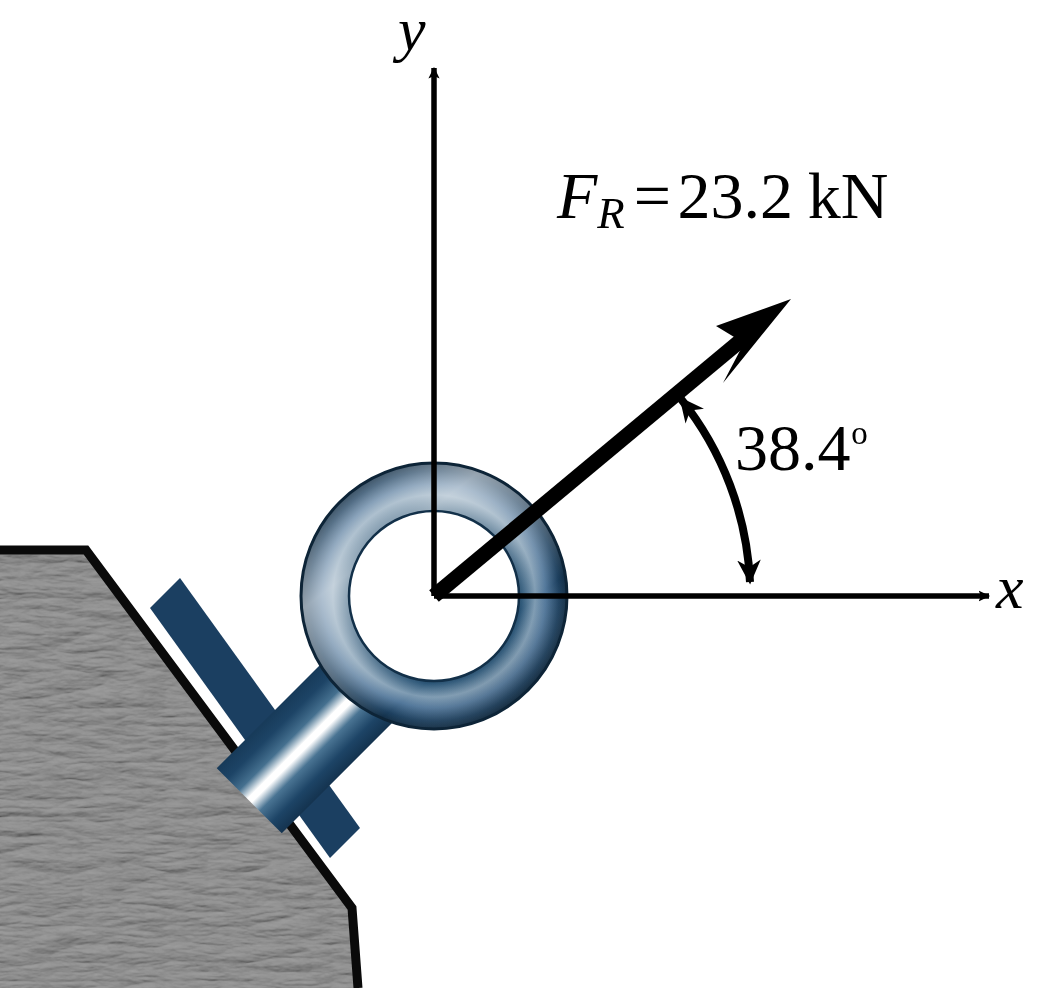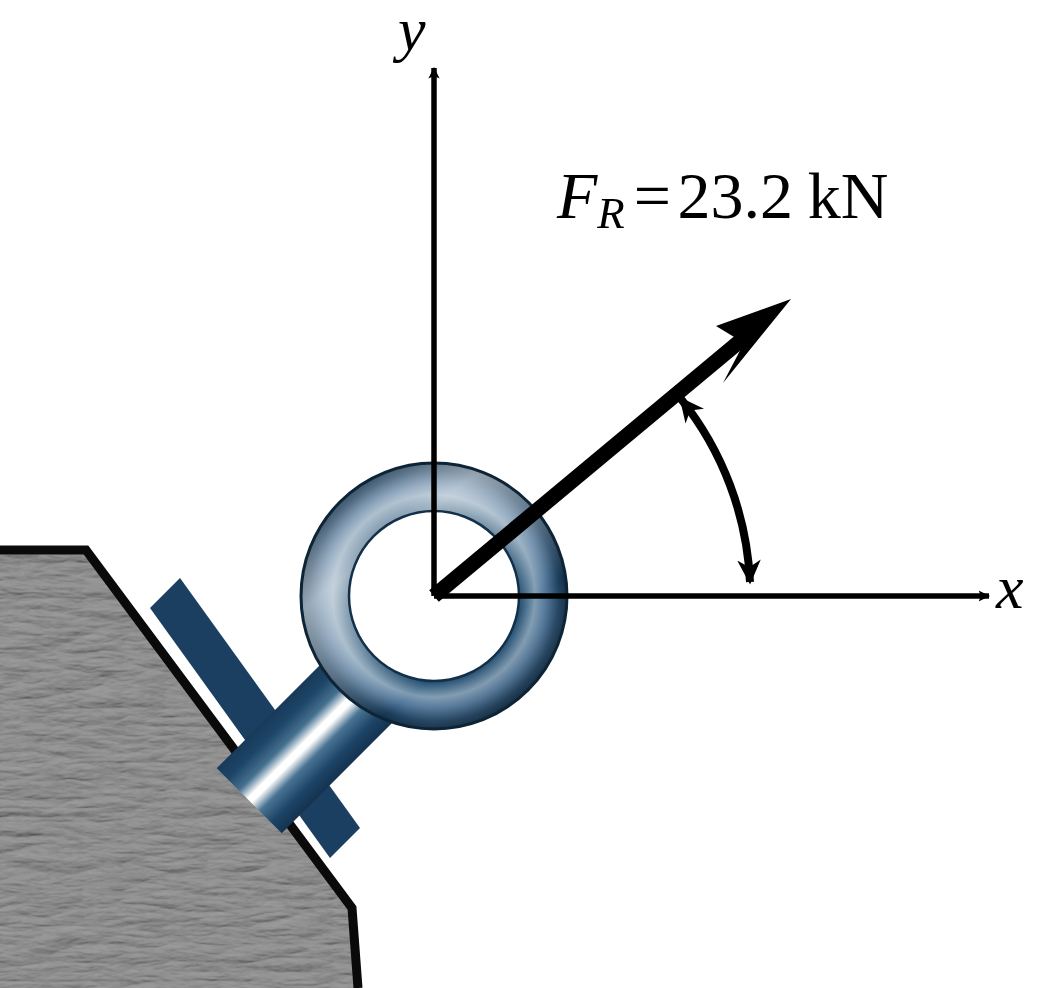--- a/index.html
+++ b/index.html
@@ -197,14 +197,15 @@
 
     <path d="M 681 399 A 316 316 0 0 1 750 582" fill="none" stroke="#000000" stroke-width="8" marker-start="url(#arc-arrow)" marker-end="url(#arc-arrow)"></path>
   </svg>
 
   <div class="label label-axis" id="label-y">y</div>
 
   <div class="label label-axis" id="label-x">x</div>
 
   <div class="label" id="label-force"><span class="var">F</span><span class="sub">R</span><span class="eq">=</span><span>23.2</span><span class="unit">kN</span></div>
 
+  <div class="label" id="label-angle"><span>38.4</span><span class="deg">o</span></div>
 
 </div>
 
 </body></html>

